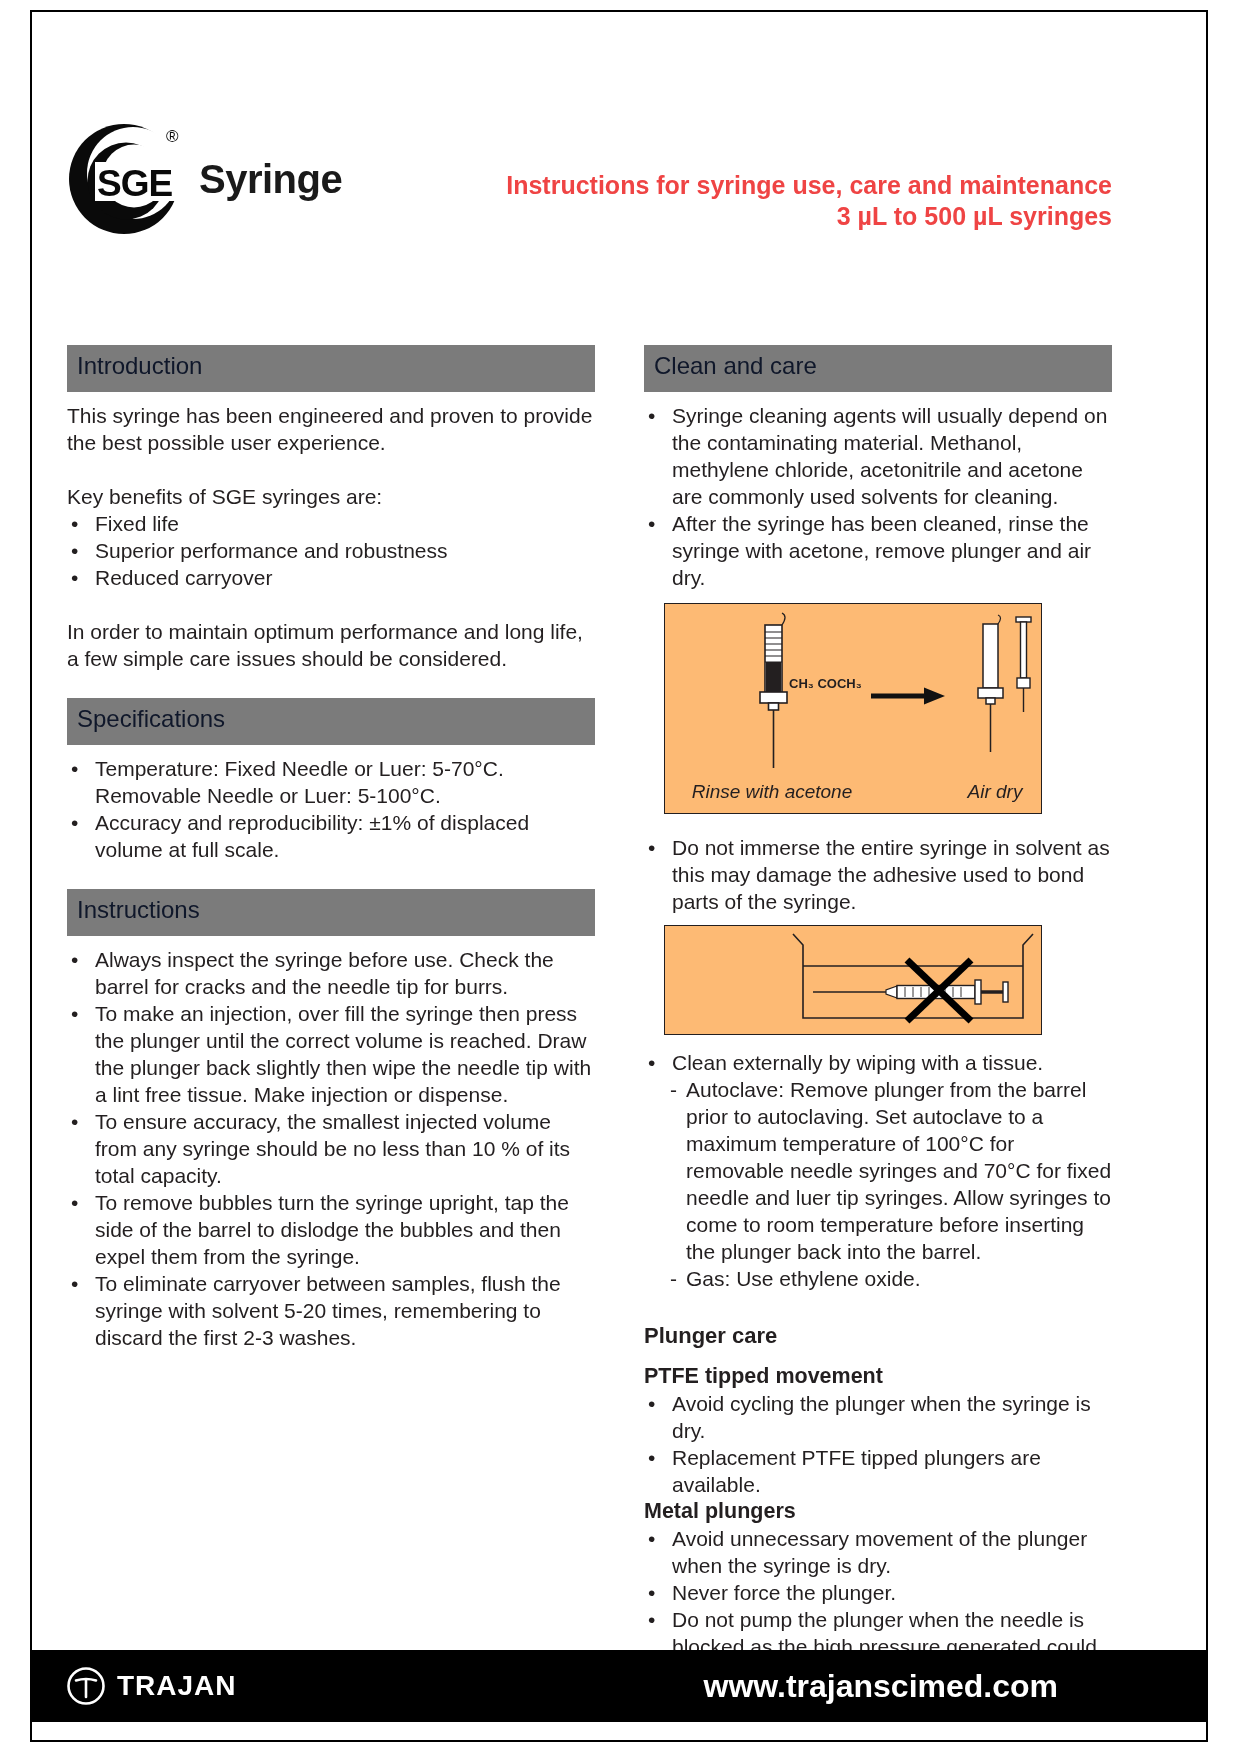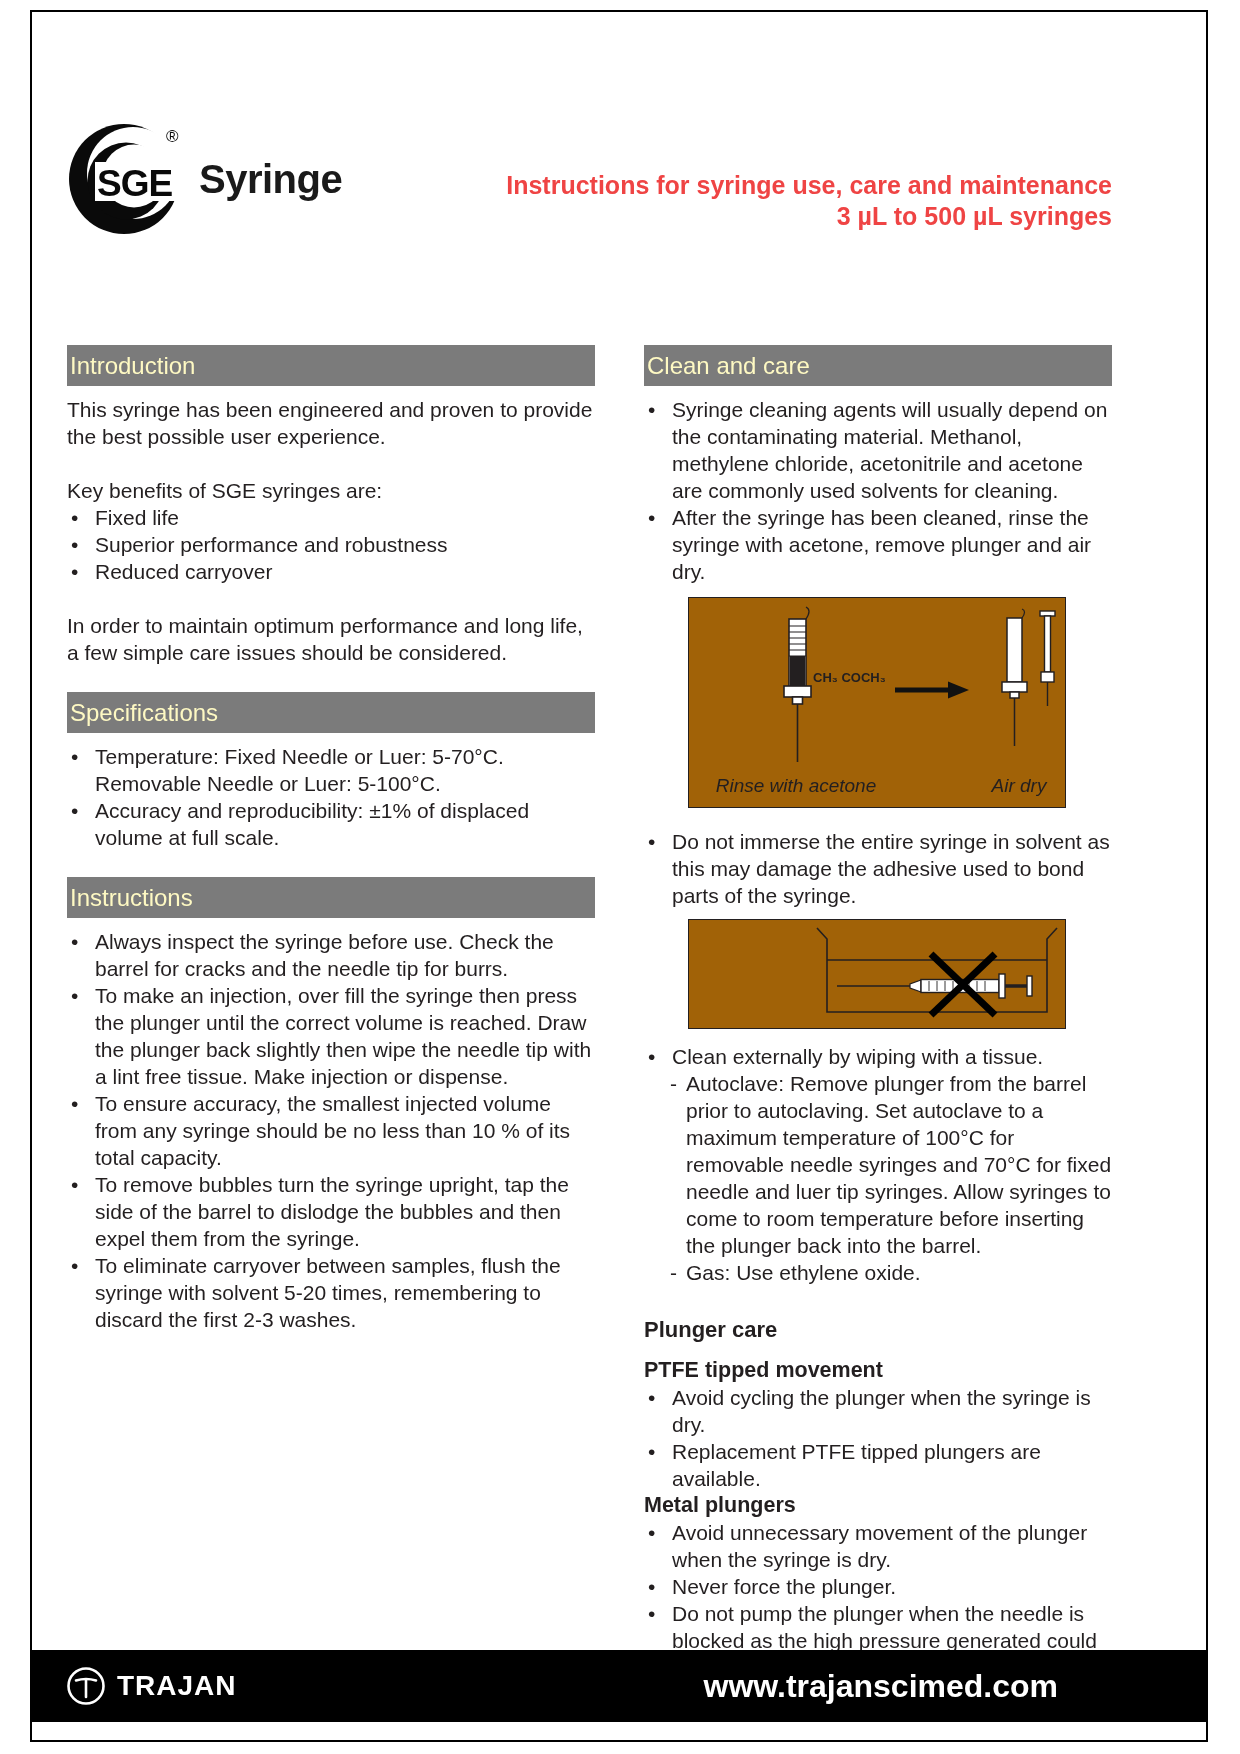--- a/index.html
+++ b/index.html
@@ -17,34 +17,34 @@
   .logo-syringe { font-size:40px; font-weight:bold; letter-spacing:-0.5px; margin-left:5px; color:#1a1a1a; }
   .title-block {
     position:absolute; top:170px; right:128px; text-align:right;
     font-weight:bold; font-size:25px; line-height:31px; color:#ef4444;
   }
   
   .col { position:absolute; top:345px; font-size:21px; line-height:27px; }
   .col-left  { left:67px;  width:528px; }
   .col-right { left:644px; width:468px; }
   .section-bar {
-    background:#7b7b7b; color:#fef9c3; font-size:24px; height:41px; line-height:42px;
-    padding-left:3px; box-sizing:border-box; font-weight:normal;
+    background:#7b7b7b; color:#0f172a; font-size:24px; height:47px; line-height:42px;
+    padding-left:10px; box-sizing:border-box; font-weight:normal;
   }
   .after-bar { margin-top:10px; }
   .mt { margin-top:27px; }
   .mt-bar { margin-top:26px; }
   p { margin:0; }
   .bullet { position:relative; padding-left:28px; }
   .bullet::before { content:"\2022"; position:absolute; left:4px; }
   .dash { position:relative; padding-left:42px; }
   .dash::before { content:"-"; position:absolute; left:26px; }
   .figure {
-    border:1.5px solid #231f20; width:376px; margin-left:44px; box-sizing:content-box;
-    background:#a16207;
+    border:1.5px solid #231f20; width:376px; margin-left:20px; box-sizing:content-box;
+    background:#fdba74;
   }
   .fig1 { margin-top:12px; margin-bottom:20px; height:209px; }
   .fig2 { margin-top:10px; margin-bottom:14px; height:108px; }
   .figure svg { display:block; }
   .h-plunger { font-weight:bold; font-size:22px; margin-top:30px; }
   .h-sub { font-weight:bold; font-size:21.5px; }
   .h-sub.ptfe { margin-top:14px; }
   .h-sub.metal { }
   
   .footer {

